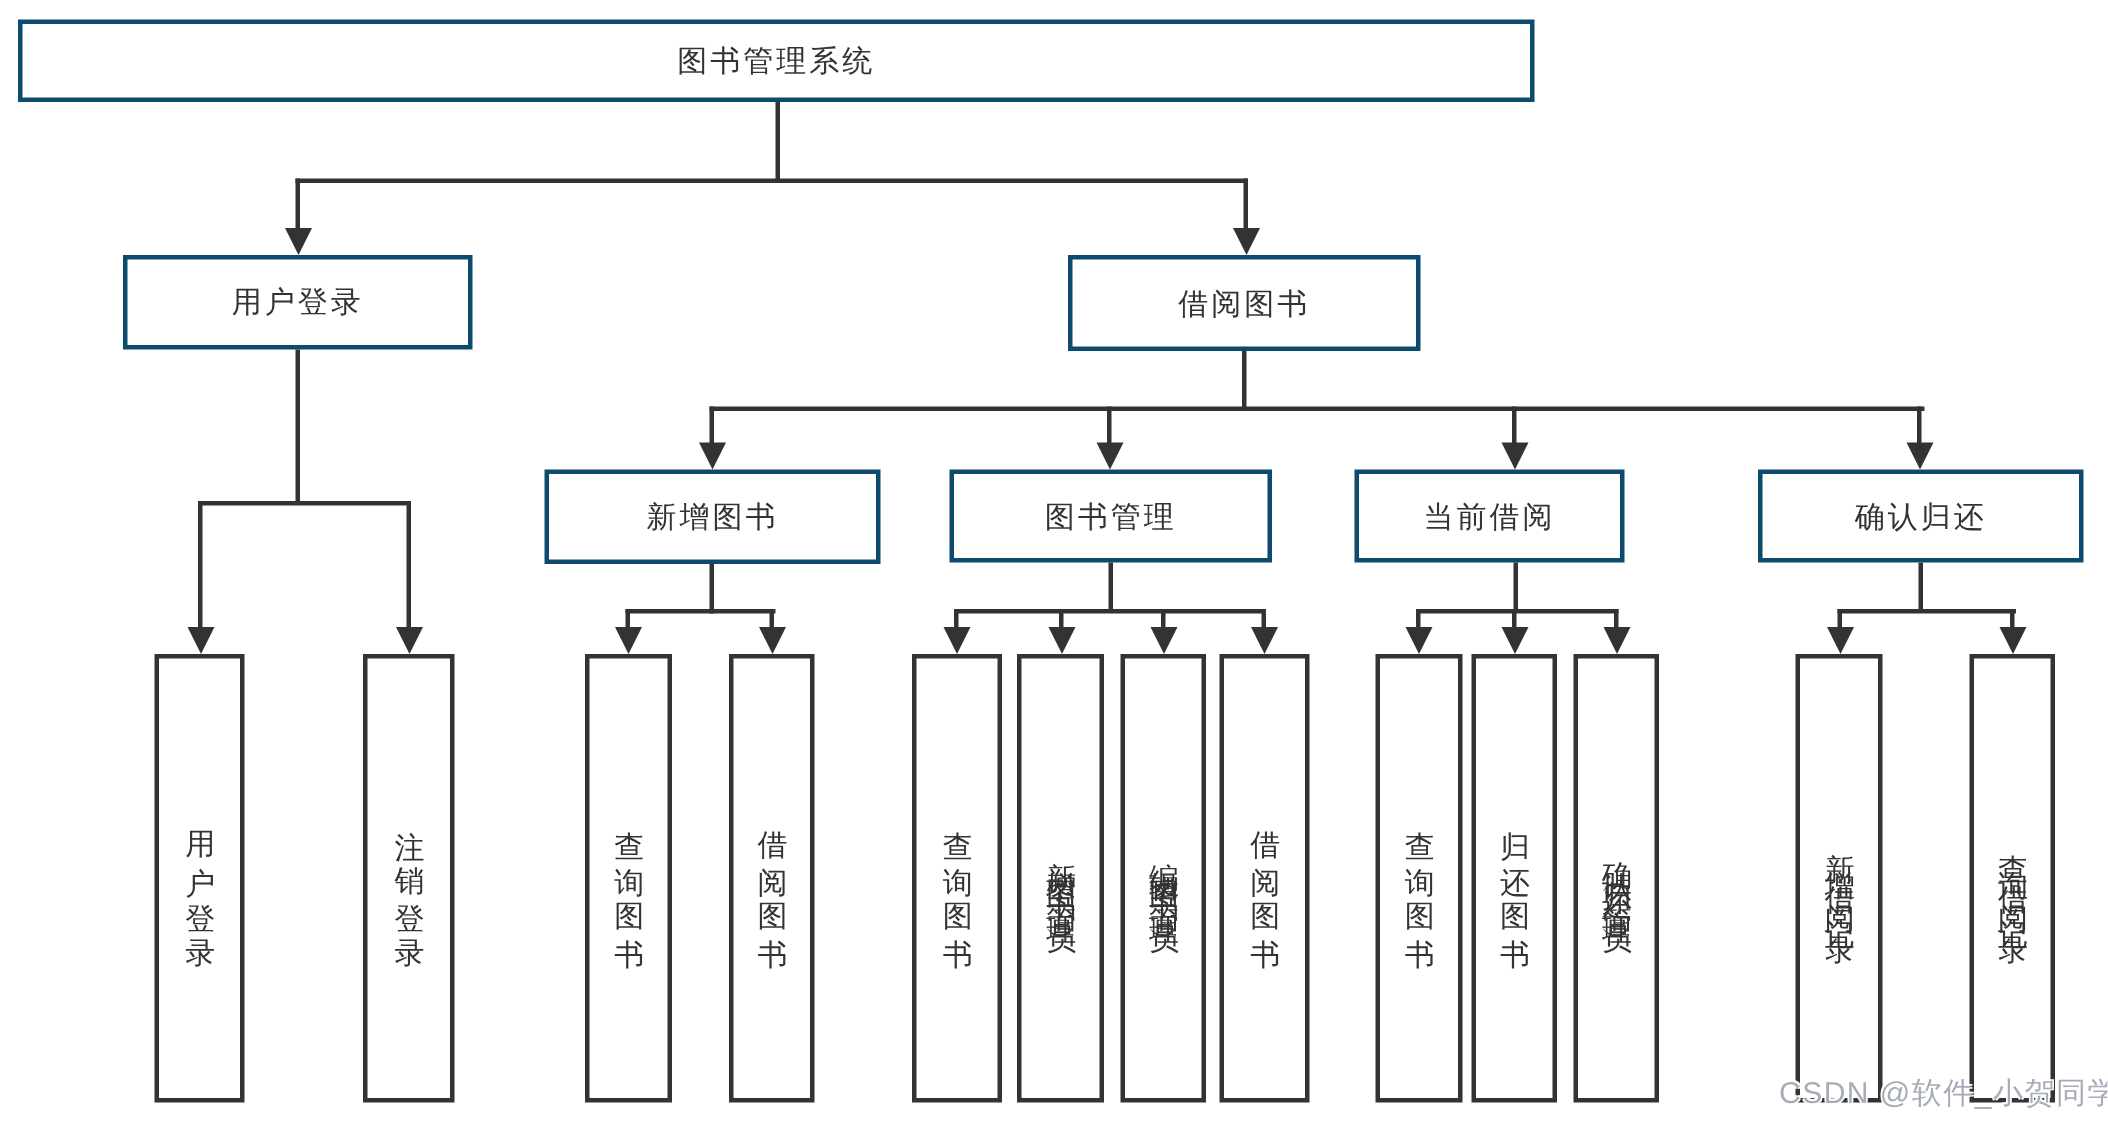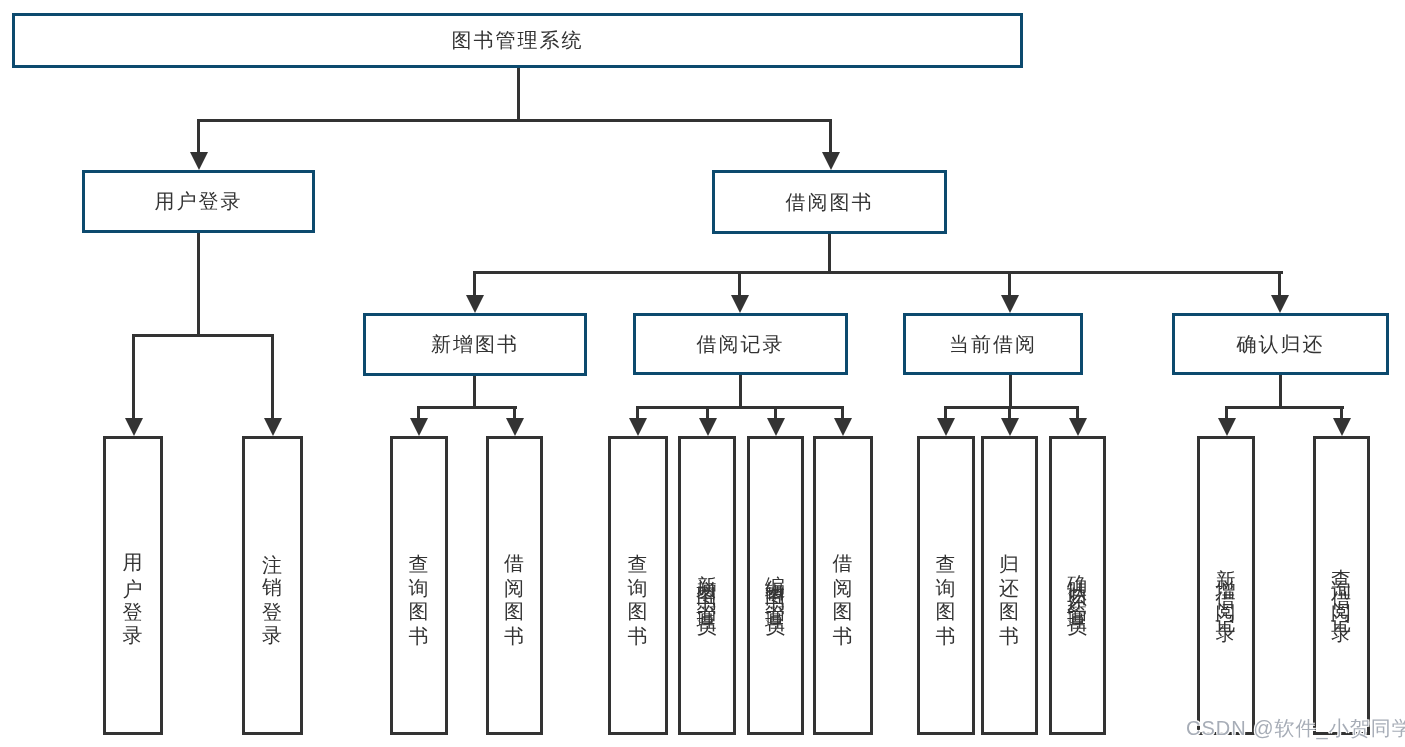--- a/index.html
+++ b/index.html
@@ -47,21 +47,21 @@
     <span>用户登录</span>
   </div>
   <div class="hbox" style="left:712px;top:170px;width:235px;height:64px;">
     <span>借阅图书</span>
   </div>
 
   <div class="hbox" style="left:363px;top:313px;width:224px;height:63px;">
     <span>新增图书</span>
   </div>
   <div class="hbox" style="left:633px;top:313px;width:215px;height:62px;">
-    <span>借阅记录</span>
+    <span>图书管理</span>
   </div>
   <div class="hbox" style="left:903px;top:313px;width:180px;height:62px;">
     <span>当前借阅</span>
   </div>
   <div class="hbox" style="left:1172px;top:313px;width:217px;height:62px;">
     <span>确认归还</span>
   </div>
 
   <div class="vbox sp-l" style="left:103px;top:436px;width:60px;height:299px;">
     <span>用户登录</span>

